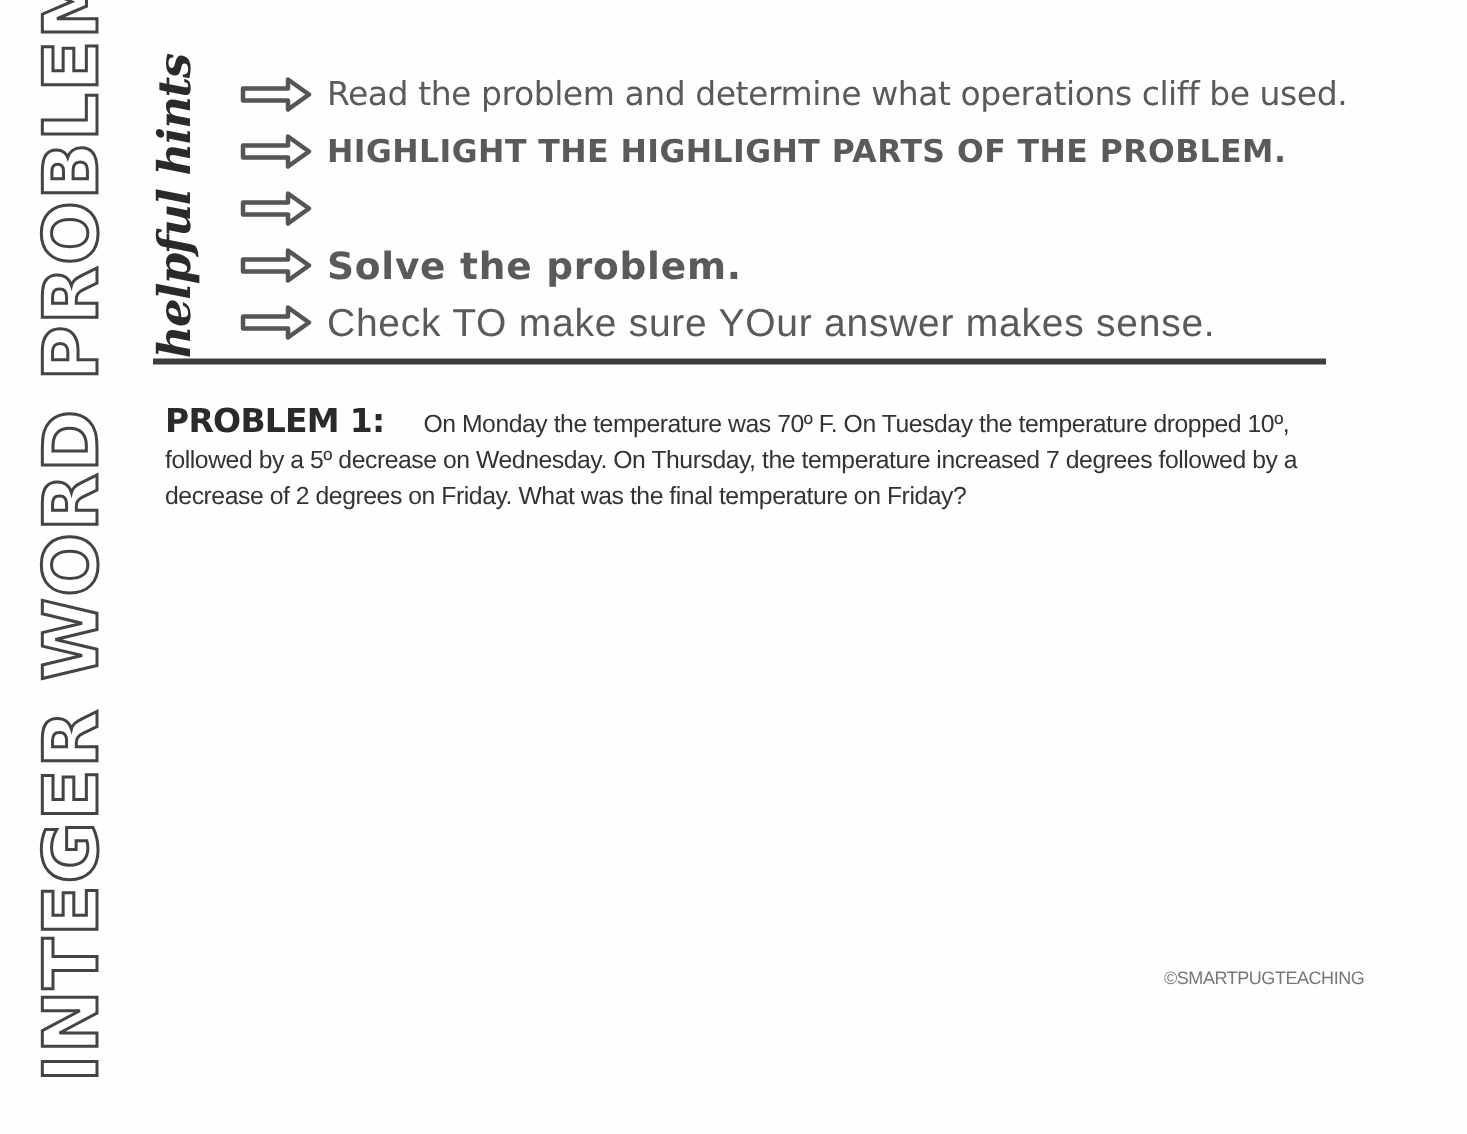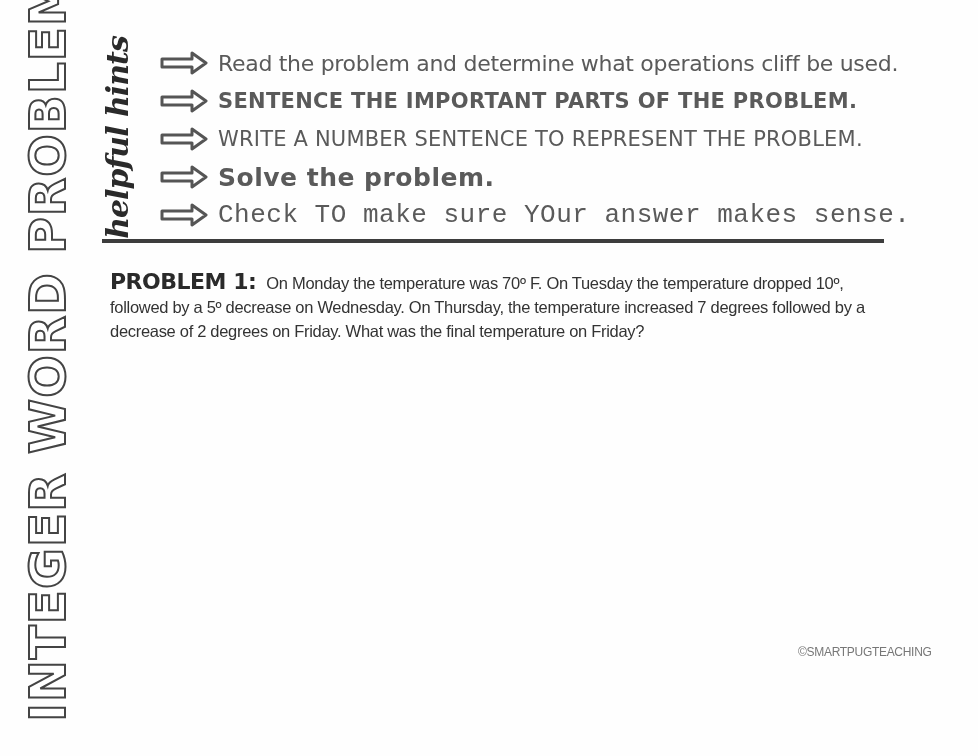--- a/index.html
+++ b/index.html
@@ -36,43 +36,43 @@
     .hints { position: absolute; left: 160px; top: 44px; width: 740px; }
     .hint-row { display: flex; align-items: center; height: 38px; }
     .hint-row .arrow {
       width: 48px; height: 24px; margin-right: 10px; flex: 0 0 48px;
     }
     .hint-row .text { color: #5a5a5a; white-space: nowrap; }
     .h1 { font-family: "DejaVu Sans", sans-serif; font-size: 22px; font-weight: normal; letter-spacing: -0.3px; color: #4f4f4f; }
     .h2 { font-family: "DejaVu Sans", sans-serif; font-size: 21px; font-weight: bold; color: #6b6b6b; letter-spacing: 0.3px; }
     .h3 { font-family: "DejaVu Sans", sans-serif; font-size: 21px; color: #777; letter-spacing: 0.2px; }
     .h4 { font-family: "DejaVu Sans", sans-serif; font-size: 25px; font-weight: bold; color: #6a6a6a; letter-spacing: 0.5px; text-align: right; }
-    .h5 { font-family: Liberation Mono, monospace; font-size: 26px; color: #555; letter-spacing: 0.5px; font-weight: 300; text-align: right; }
+    .h5 { font-family: Liberation Sans, sans-serif; font-size: 26px; color: #555; letter-spacing: 0.5px; font-weight: 300; text-align: right; }
 
     .divider {
       position: absolute; left: 102px; top: 239px; width: 782px; height: 4px;
       background: #3d3d3d;
     }
 
     .problem { position: absolute; left: 110px; width: 780px; font-family: "Liberation Sans", sans-serif; }
     .problem .p-head {
       font-family: "DejaVu Sans", sans-serif; font-weight: bold; font-size: 22px;
-      color: #2a2a2a; margin-right: 10px; letter-spacing: -0.5px;
+      color: #2a2a2a; margin-right: 26px; letter-spacing: -0.5px;
     }
     .problem .p-text {
       font-family: "Liberation Sans", sans-serif; font-size: 16.5px; line-height: 24px;
       color: #333; letter-spacing: -0.3px;
     }
     #p1 { top: 270px; }
     #p2 { top: 408px; }
     #p3 { top: 532px; }
 
     .copyright {
       position: absolute; left: 776px; top: 645px;
-      font-family: "Liberation Sans", sans-serif; font-size: 12px; color: #777; letter-spacing: -0.3px; margin-left: 22px;
+      font-family: "Liberation Sans", sans-serif; font-size: 12px; color: #777; letter-spacing: -0.3px;
     }
   </style>
 </head>
 <body>
 
 <div class="page">
 
   <div class="side-title">
     <span>INTEGER WORD PROBLEMS</span>
   </div>
@@ -85,27 +85,26 @@
     <div class="hint-row">
       <svg class="arrow" viewBox="0 0 48 24">
           <path d="M2 8 H32 V2 L46 12 L32 22 V16 H2 Z" fill="none" stroke="#555" stroke-width="3" stroke-linejoin="round"></path>
         </svg>
       <span class="text h1">Read the problem and determine what operations cliff be used.</span>
     </div>
     <div class="hint-row">
       <svg class="arrow" viewBox="0 0 48 24">
           <path d="M2 8 H32 V2 L46 12 L32 22 V16 H2 Z" fill="none" stroke="#555" stroke-width="3" stroke-linejoin="round"></path>
         </svg>
-      <span class="text h2">SENTENCE THE IMPORTANT PARTS OF THE PROBLEM.</span>
+      <span class="text h2">HIGHLIGHT THE HIGHLIGHT PARTS OF THE PROBLEM.</span>
     </div>
     <div class="hint-row">
       <svg class="arrow" viewBox="0 0 48 24">
           <path d="M2 8 H32 V2 L46 12 L32 22 V16 H2 Z" fill="none" stroke="#555" stroke-width="3" stroke-linejoin="round"></path>
         </svg>
-      <span class="text h3">WRITE A NUMBER SENTENCE TO REPRESENT THE PROBLEM.</span>
     </div>
     <div class="hint-row">
       <svg class="arrow" viewBox="0 0 48 24">
           <path d="M2 8 H32 V2 L46 12 L32 22 V16 H2 Z" fill="none" stroke="#555" stroke-width="3" stroke-linejoin="round"></path>
         </svg>
       <span class="text h4">Solve the problem.</span>
     </div>
     <div class="hint-row">
       <svg class="arrow" viewBox="0 0 48 24">
           <path d="M2 8 H32 V2 L46 12 L32 22 V16 H2 Z" fill="none" stroke="#555" stroke-width="3" stroke-linejoin="round"></path>

